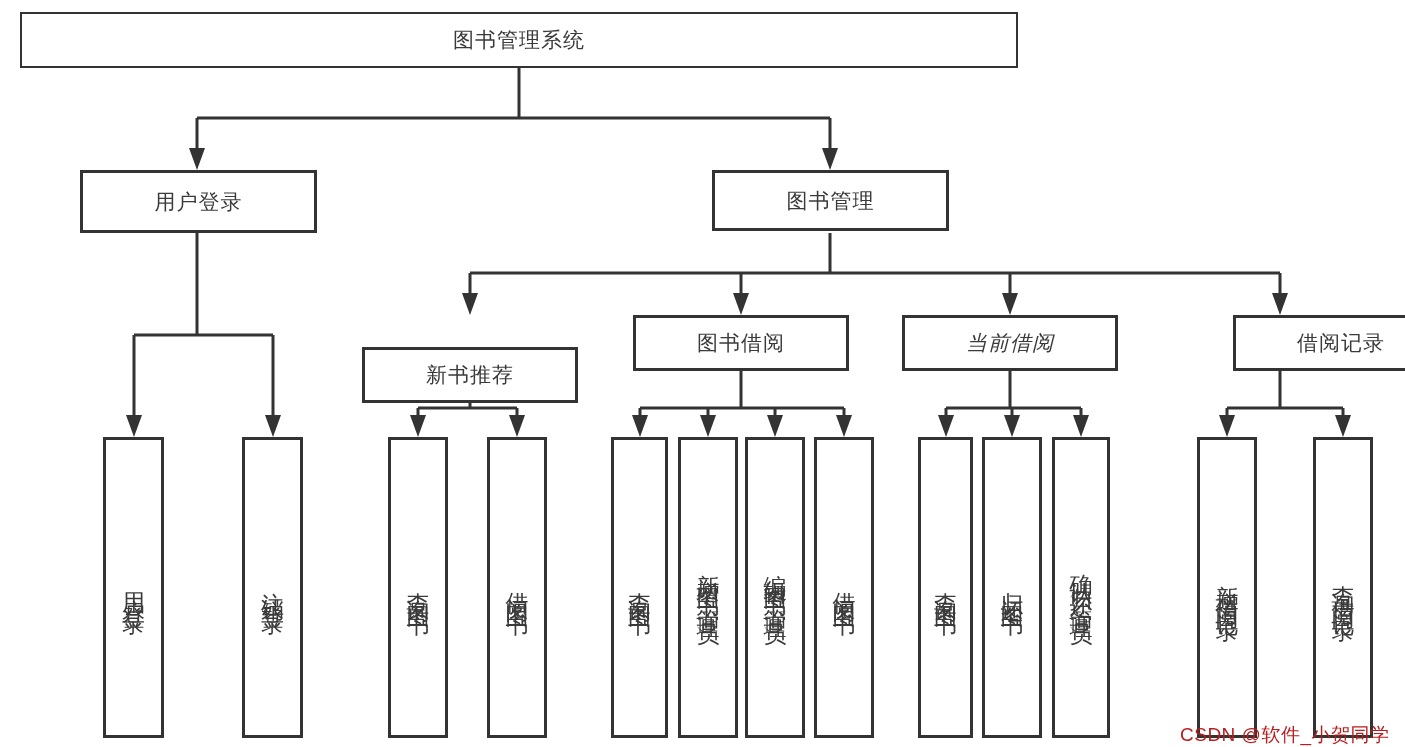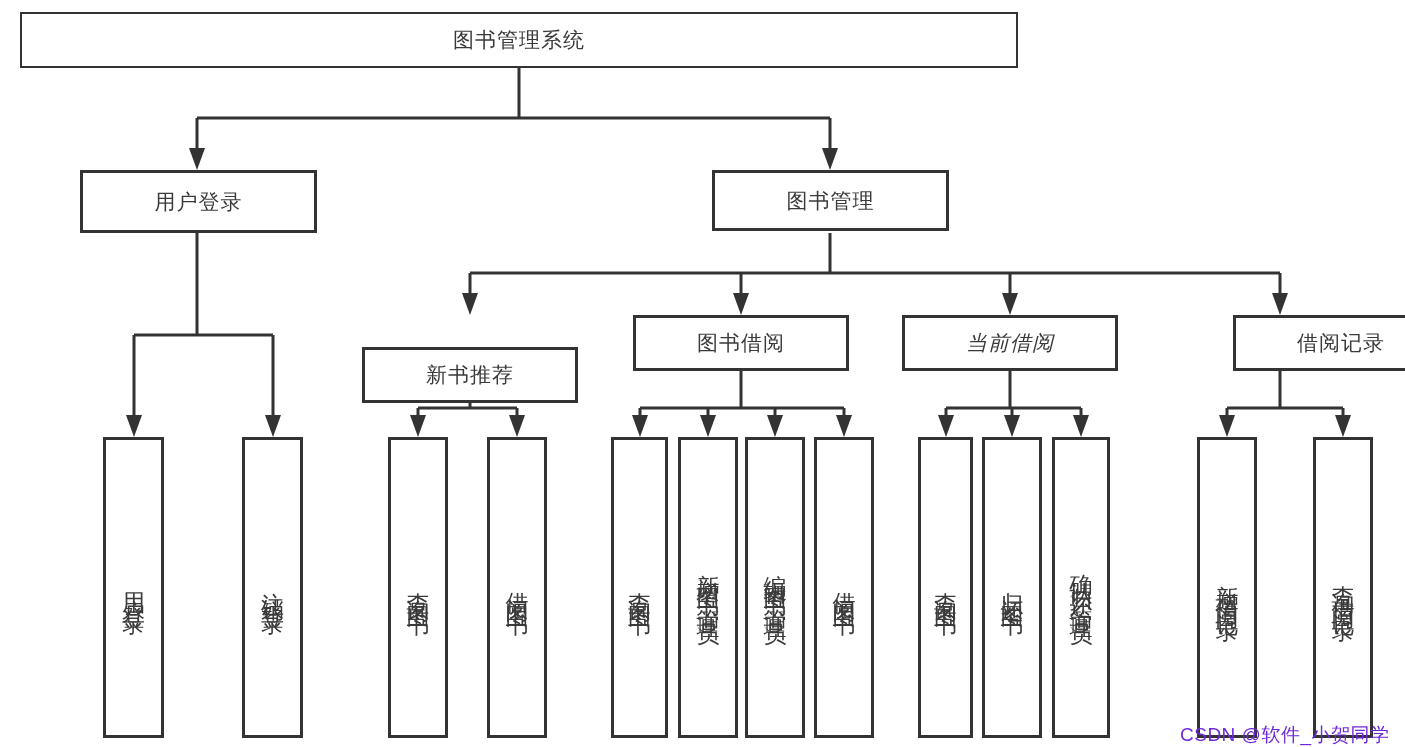--- a/index.html
+++ b/index.html
@@ -32,21 +32,21 @@
   .node.v{
     writing-mode:vertical-rl;
     font-size:23px;
     letter-spacing:7px;
     line-height:1;
   }
   .watermark{
     position:absolute;
     left:1180px;top:722px;
     font-size:19px;
-    color:#6d28d9;
+    color:#b91c1c;
     letter-spacing:0.5px;
     z-index:5;
     white-space:nowrap;
   }
 </style>
 </head>
 <body>
 
 <div class="canvas">
 

